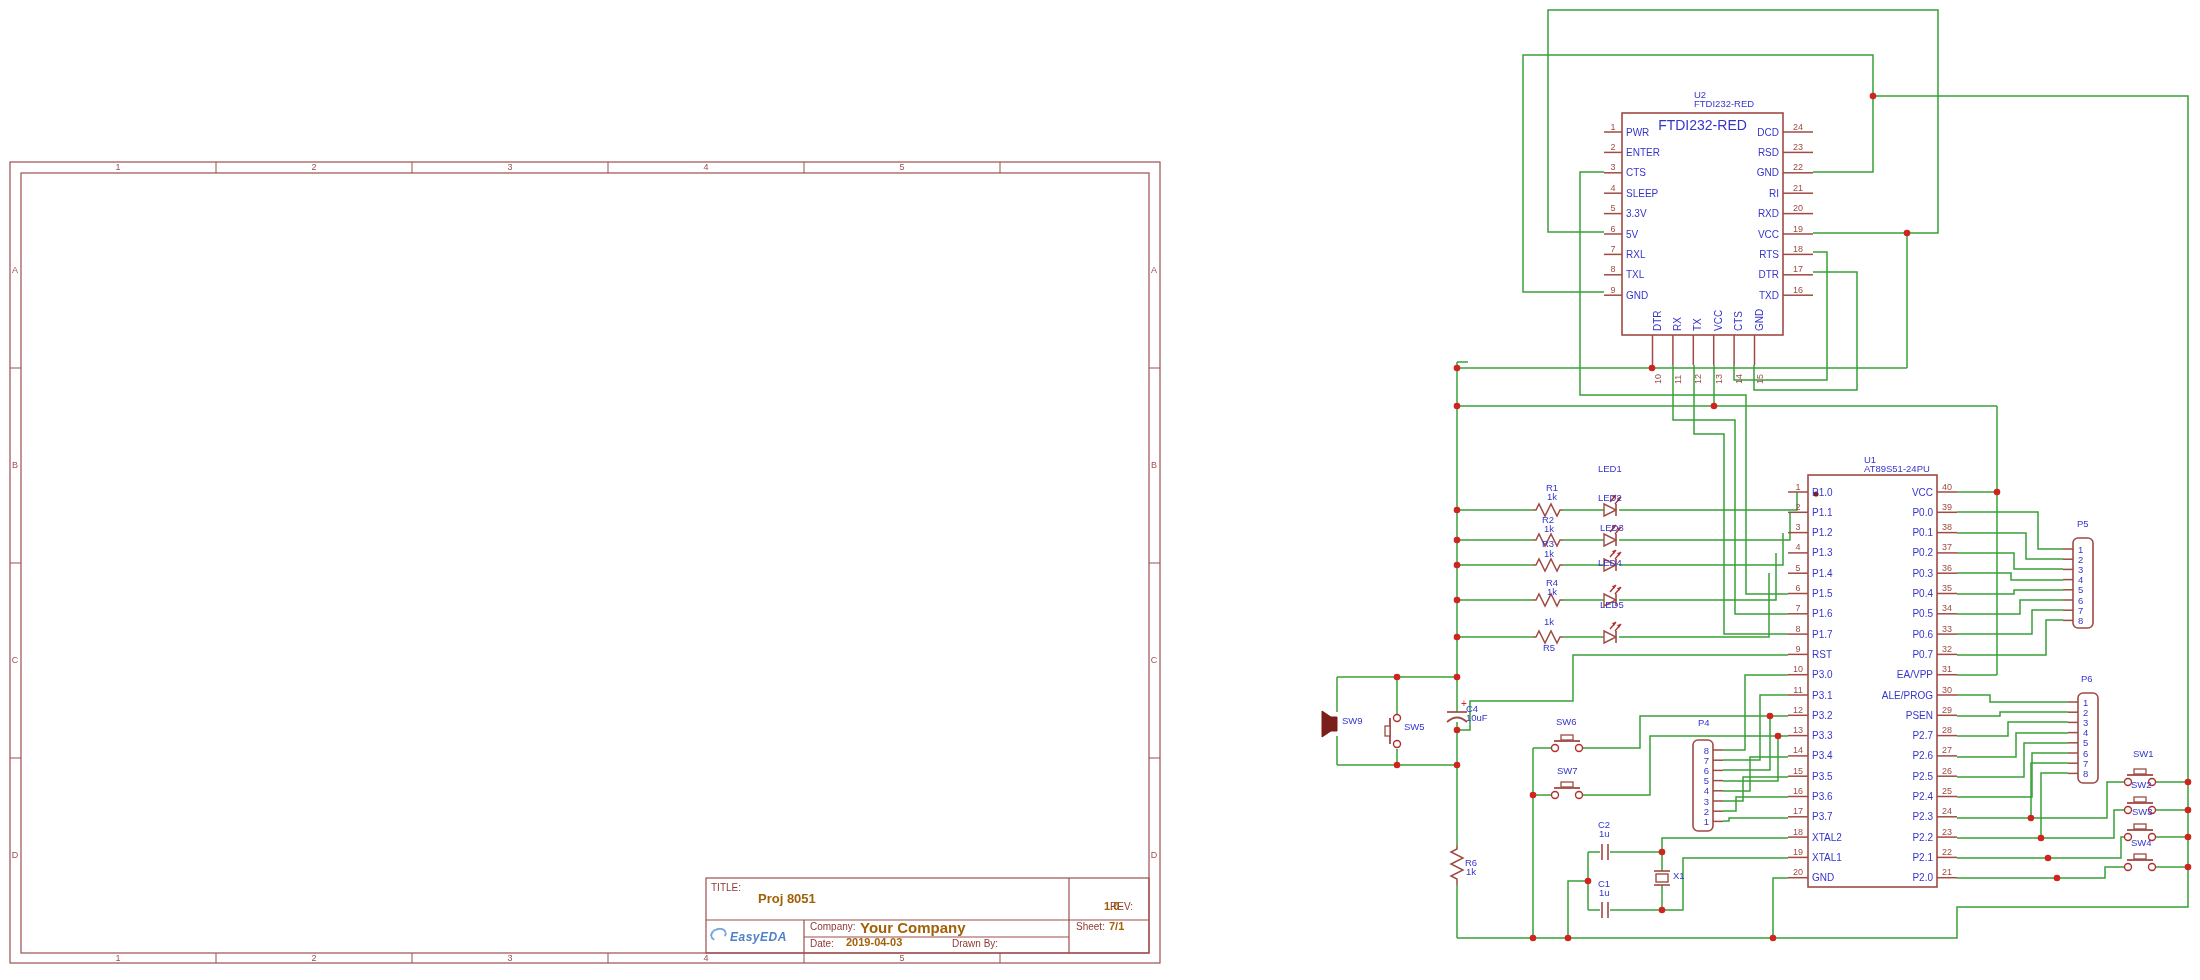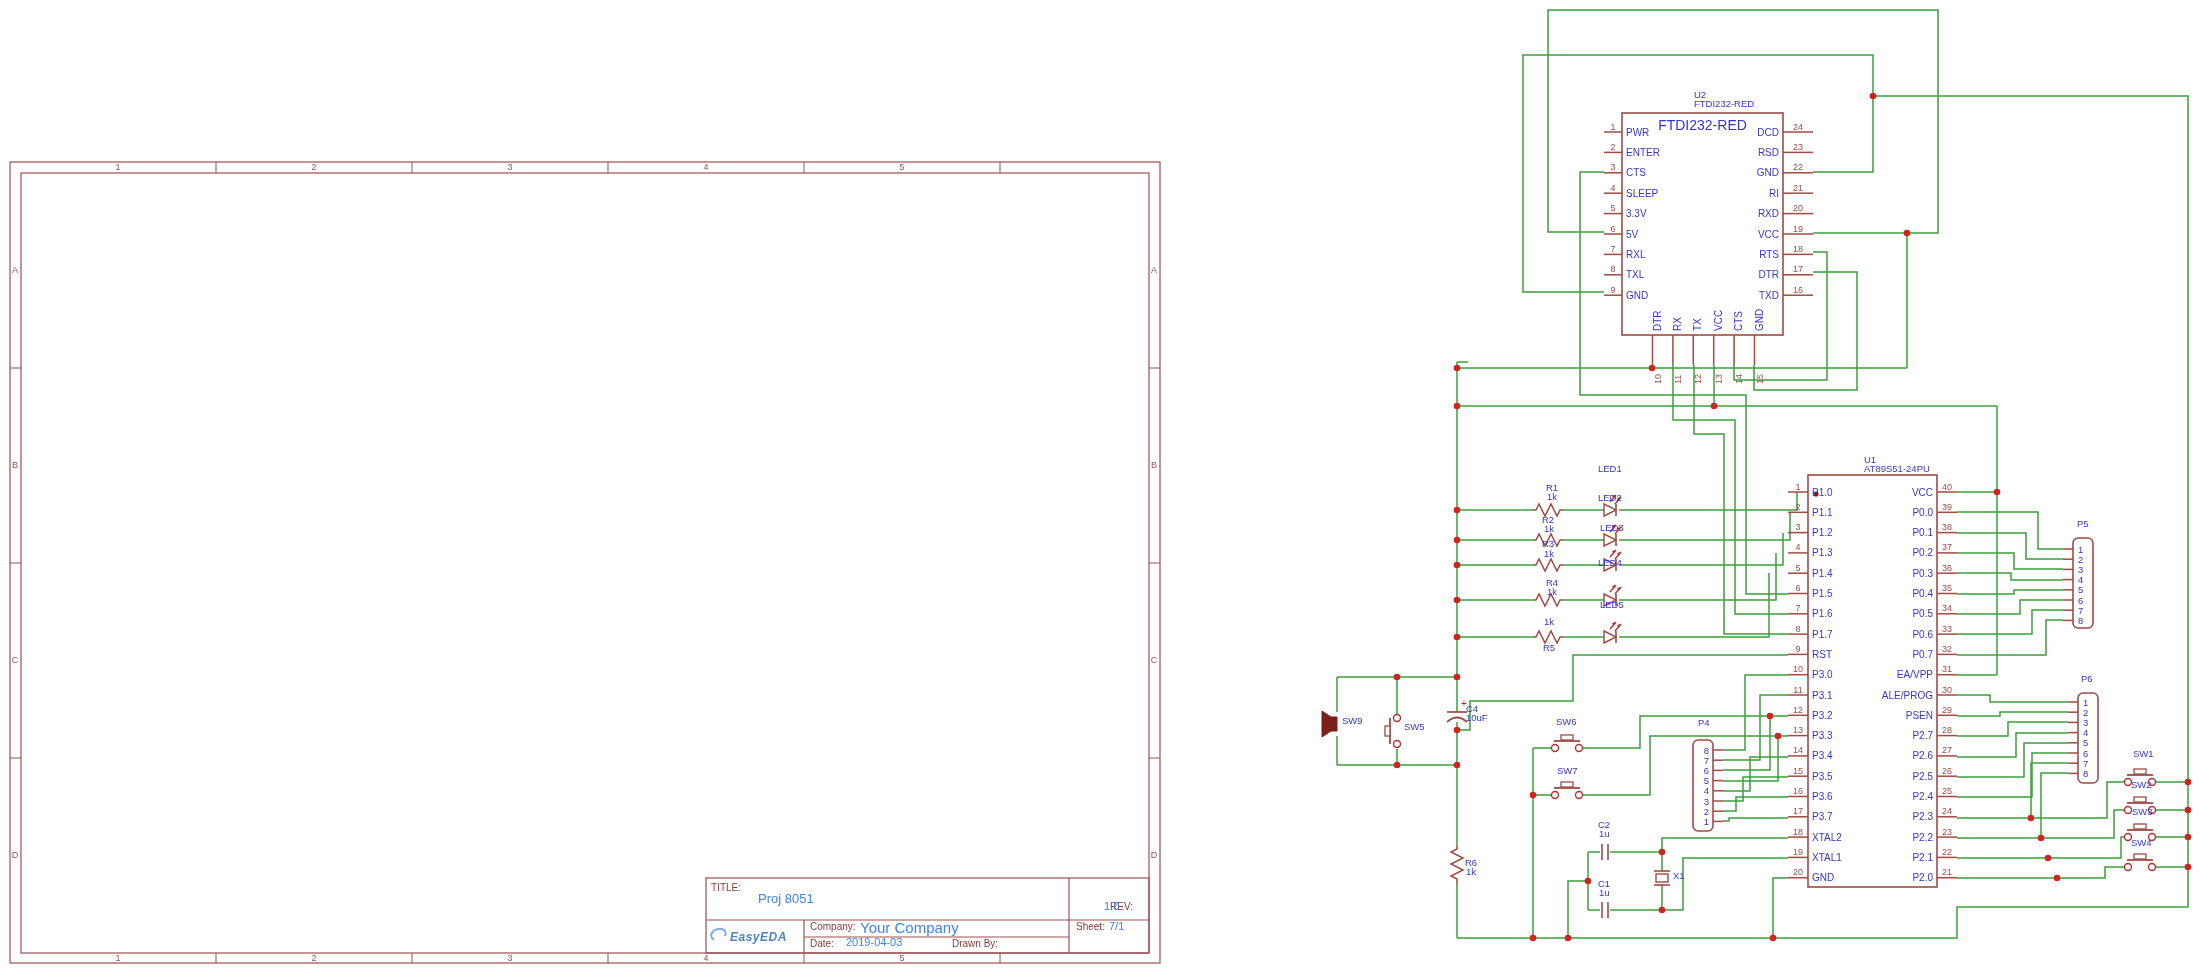--- a/index.html
+++ b/index.html
@@ -1,20 +1,20 @@
 <!DOCTYPE html>
 <html><head>
 <meta charset="utf-8">
 <style>
   html,body{margin:0;padding:0;background:#fff;}
   #stage{position:relative;width:2200px;height:980px;background:#ffffff;overflow:hidden;
          font-family:"Liberation Sans", sans-serif;}
   #gfx{position:absolute;left:0;top:0;}
   .tb{position:absolute;white-space:nowrap;color:#8d3a34;}
-  .tb.val{color:#3b82f6;}
+  .tb.val{color:#a16207;font-weight:bold;}
   .logo{position:absolute;font-style:italic;font-weight:bold;color:#4f81c7;letter-spacing:.5px;text-align:center;}
   .logo .swirl{display:inline-block;width:13px;height:9px;border:2.5px solid #7aa7dd;
     border-radius:50%;border-bottom-color:transparent;transform:rotate(-18deg);margin-right:3px;}
   text{font-family:"Liberation Sans", sans-serif;}
 </style>
 </head>
 <body>
 
 <div id="stage">
   <svg id="gfx" width="2200" height="980" viewBox="0 0 2200 980">

